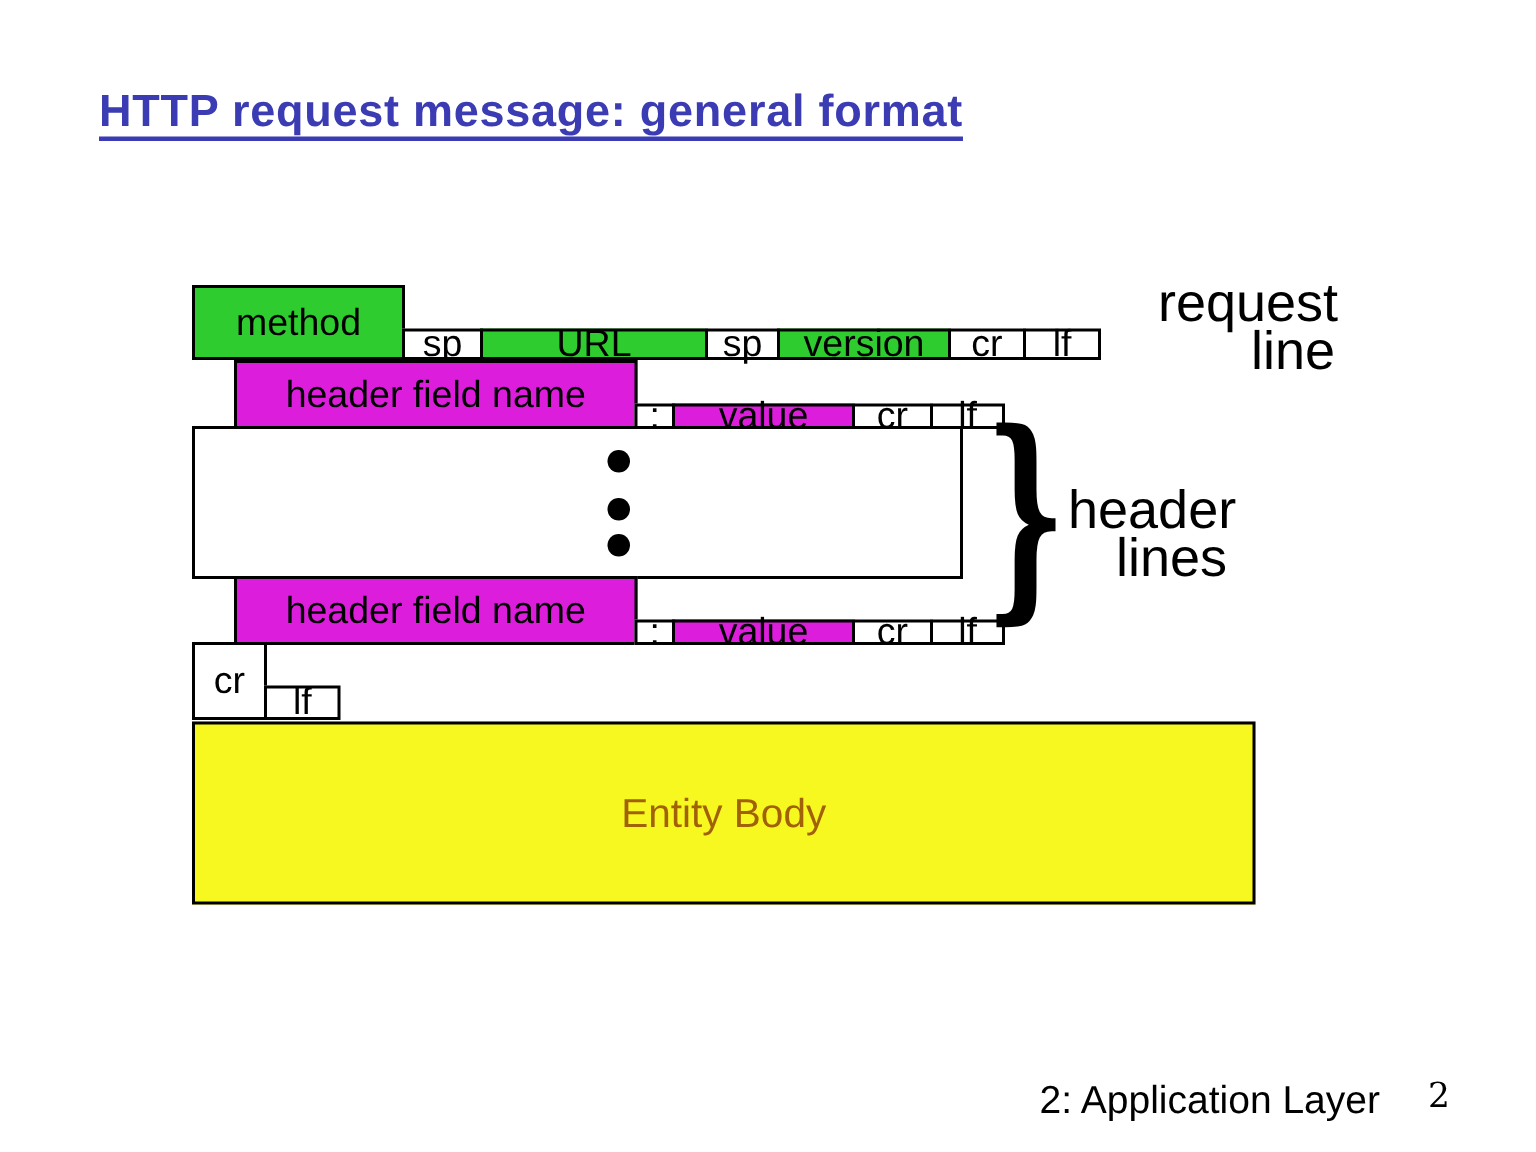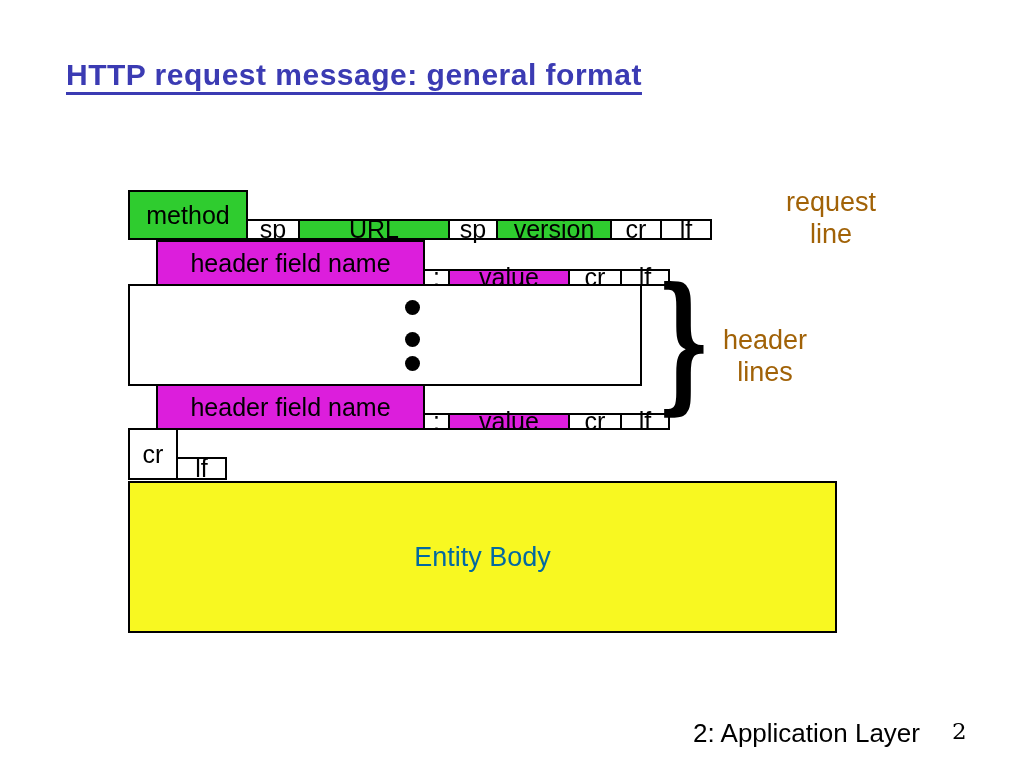--- a/index.html
+++ b/index.html
@@ -66,35 +66,35 @@
     border-radius: 50%;
     background: #000000;
     left: 275px;
   }
   .dot1 { top: 14px; }
   .dot2 { top: 46px; }
   .dot3 { top: 70px; }
   .entity-body {
     position: absolute;
     left: 128px; top: 481px;
-    width: 709px; height: 152px;
+    width: 709px; height: 122px;
     box-sizing: border-box;
     border: 2px solid #000000;
     background: #f8f821;
     display: flex;
     align-items: center;
     justify-content: center;
     font-size: 27px;
-    color: #0369a1;
+    color: #a16207;
   }
   .side-label {
     position: absolute;
-    color: #a16207;
-    text-align: center;
-    font-size: 27px;
+    color: #000000;
+    text-align: right;
+    font-size: 36px;
     line-height: 32px;
   }
   .request-line-label { left: 772px; top: 186px; width: 118px; }
   .header-lines-label { left: 712px; top: 324px; width: 106px; }
   .brace {
     position: absolute;
     left: 654px; top: 254px;
     width: 60px; height: 178px;
     display: flex;
     align-items: center;
@@ -127,21 +127,21 @@
 </head>
 <body>
 
 <div class="slide">
 
   <h1 class="title">HTTP request message: general format</h1>
 
   <div class="diagram">
 
     <div class="row row-request">
-      <div class="cell green" style="width:120px">method</div>
+      <div class="cell green" style="width:142px">method</div>
       <div class="cell white" style="width:54px">sp</div>
       <div class="cell green" style="width:152px">URL</div>
       <div class="cell white" style="width:50px">sp</div>
       <div class="cell green" style="width:116px">version</div>
       <div class="cell white" style="width:52px">cr</div>
       <div class="cell white" style="width:52px">lf</div>
     </div>
     <div class="side-label request-line-label">request line</div>
 
     <div class="row row-header-1">

